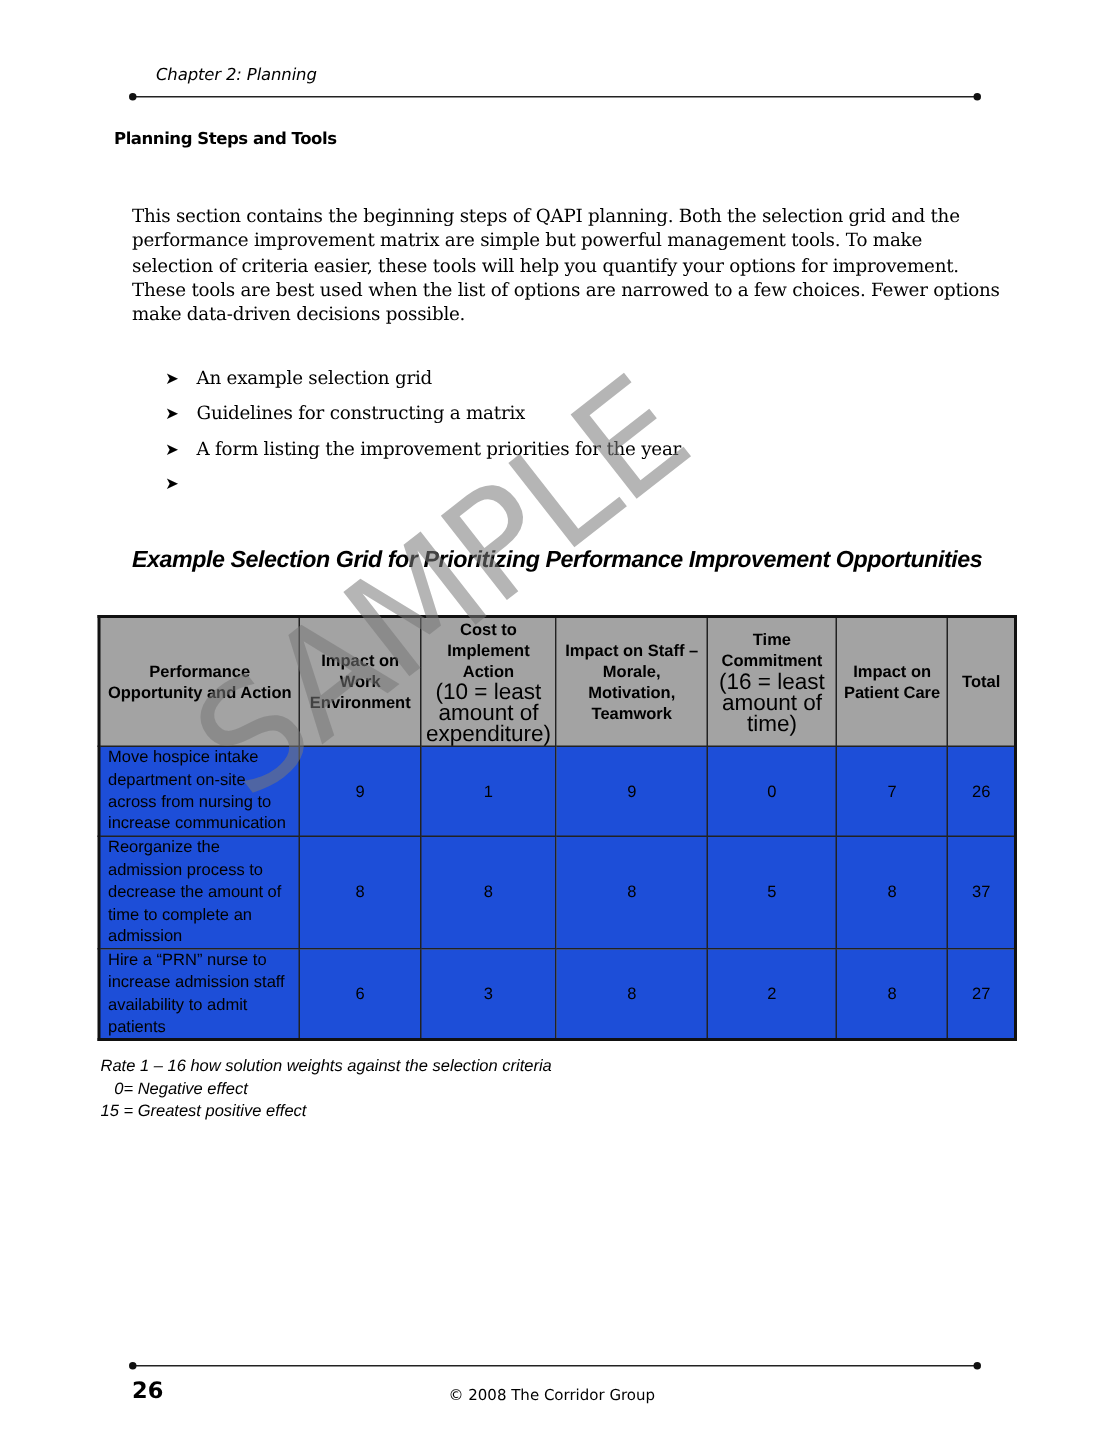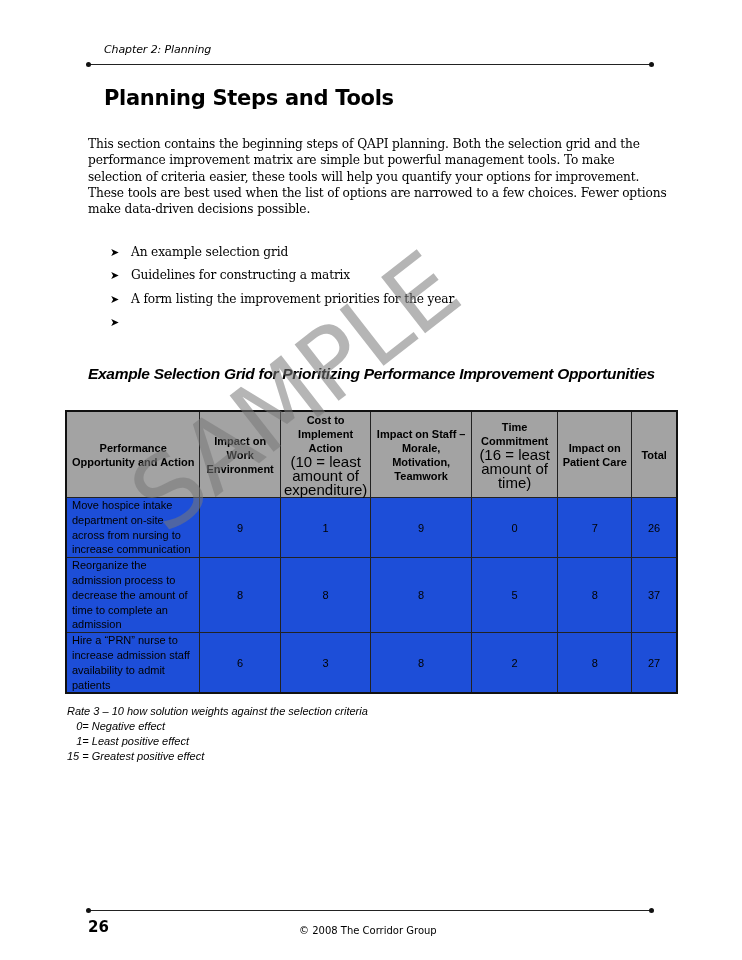--- a/index.html
+++ b/index.html
@@ -7,21 +7,21 @@
     .page { position: absolute; left: 0; top: 0; width: 742px; height: 960px; }
 
     .running-head { position: absolute; left: 88px; top: 43px; font-family: "DejaVu Sans", sans-serif; font-size: 11px; font-style: italic; font-weight: normal; letter-spacing: -0.1px; margin-left: 16px; }
     .rule { position: absolute; left: 88px; width: 564px; height: 1px; background: #222; }
     .rule::before, .rule::after { content: ""; position: absolute; top: -2px; width: 5px; height: 5px; border-radius: 50%; background: #111; }
     .rule::before { left: -2px; }
     .rule::after { right: -2px; }
     .rule.top { top: 64px; }
     .rule.bottom { top: 910px; }
 
-    .h1 { position: absolute; left: 104px; top: 86px; font-family: "DejaVu Sans", sans-serif; font-weight: bold; font-size: 21px; letter-spacing: -0.3px; }
+    .h1 { position: absolute; left: 76px; top: 86px; font-family: "DejaVu Sans", sans-serif; font-weight: bold; font-size: 11px; letter-spacing: -0.3px; }
 
     .body-text { position: absolute; left: 88px; width: 580px; font-family: "DejaVu Serif", serif; font-size: 12.2px; line-height: 16.3px; letter-spacing: -0.15px; }
     .intro { top: 136px; }
     .find-lead { top: 222px; }
     .bullets { position: absolute; left: 110px; top: 245px; margin: 0; padding: 0; list-style: none; font-family: "DejaVu Serif", serif; font-size: 12.2px; letter-spacing: -0.15px; }
     .bullets li { height: 23.3px; display: flex; align-items: flex-start; }
     .bullets .arrow { display: inline-block; width: 21px; font-family: "DejaVu Sans", sans-serif; font-size: 11px; font-weight: bold; padding-top: 1px; }
 
     .h2 { position: absolute; left: 88px; top: 364px; width: 580px; font-family: Liberation Sans, sans-serif; font-weight: bold; font-style: italic; font-size: 15.5px; line-height: 20px; letter-spacing: -0.3px; }
 
@@ -120,23 +120,22 @@
         <td>3</td>
         <td>8</td>
         <td>2</td>
         <td>8</td>
         <td>27</td>
       </tr>
     </tbody>
   </table>
 
   <div class="legend">
-    <div>Rate 3 – 10 how solution weights against the selection criteria</div>
+    <div>Rate 1 – 16 how solution weights against the selection criteria</div>
     <div>   0= Negative effect</div>
-    <div>   1= Least positive effect</div>
     <div>15 = Greatest positive effect</div>
   </div>
 
   <div class="watermark">SAMPLE</div>
 
   <div class="rule bottom"></div>
   <div class="page-num">26</div>
   <div class="copyright">© 2008 The Corridor Group</div>
 
 </div>

